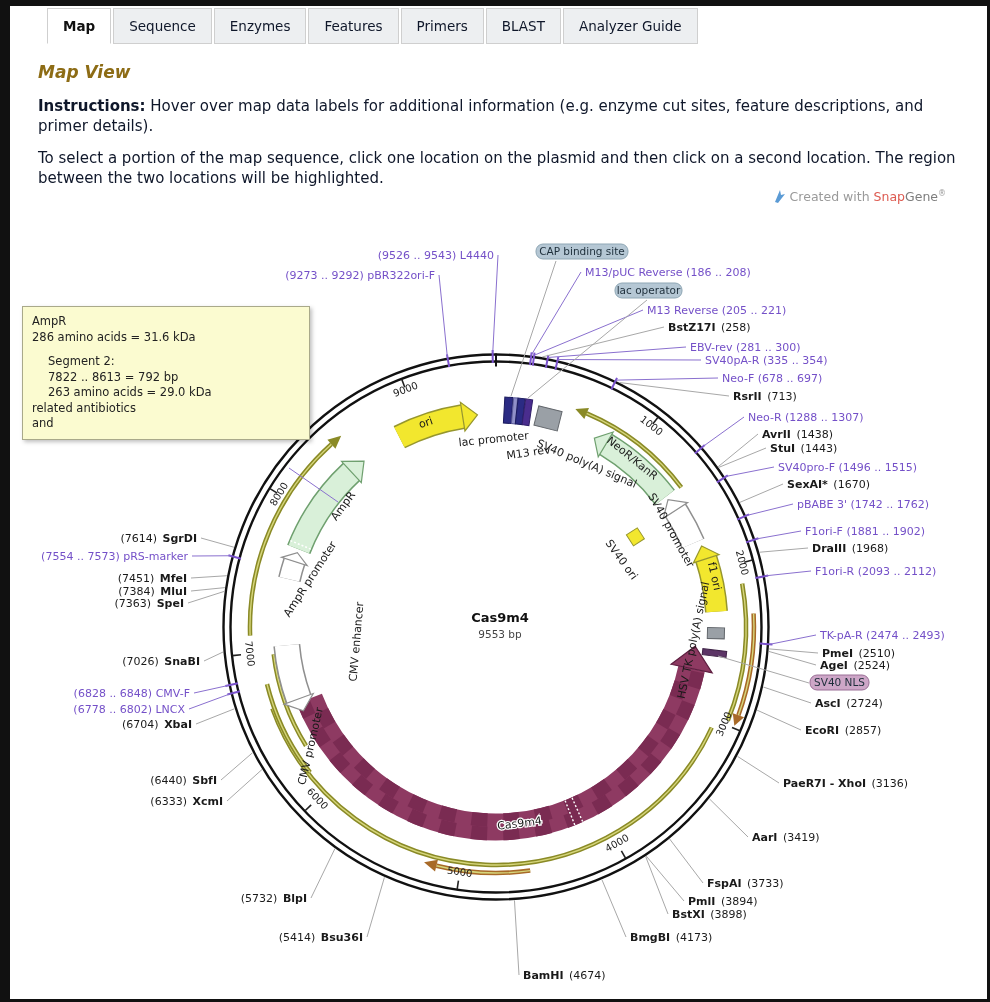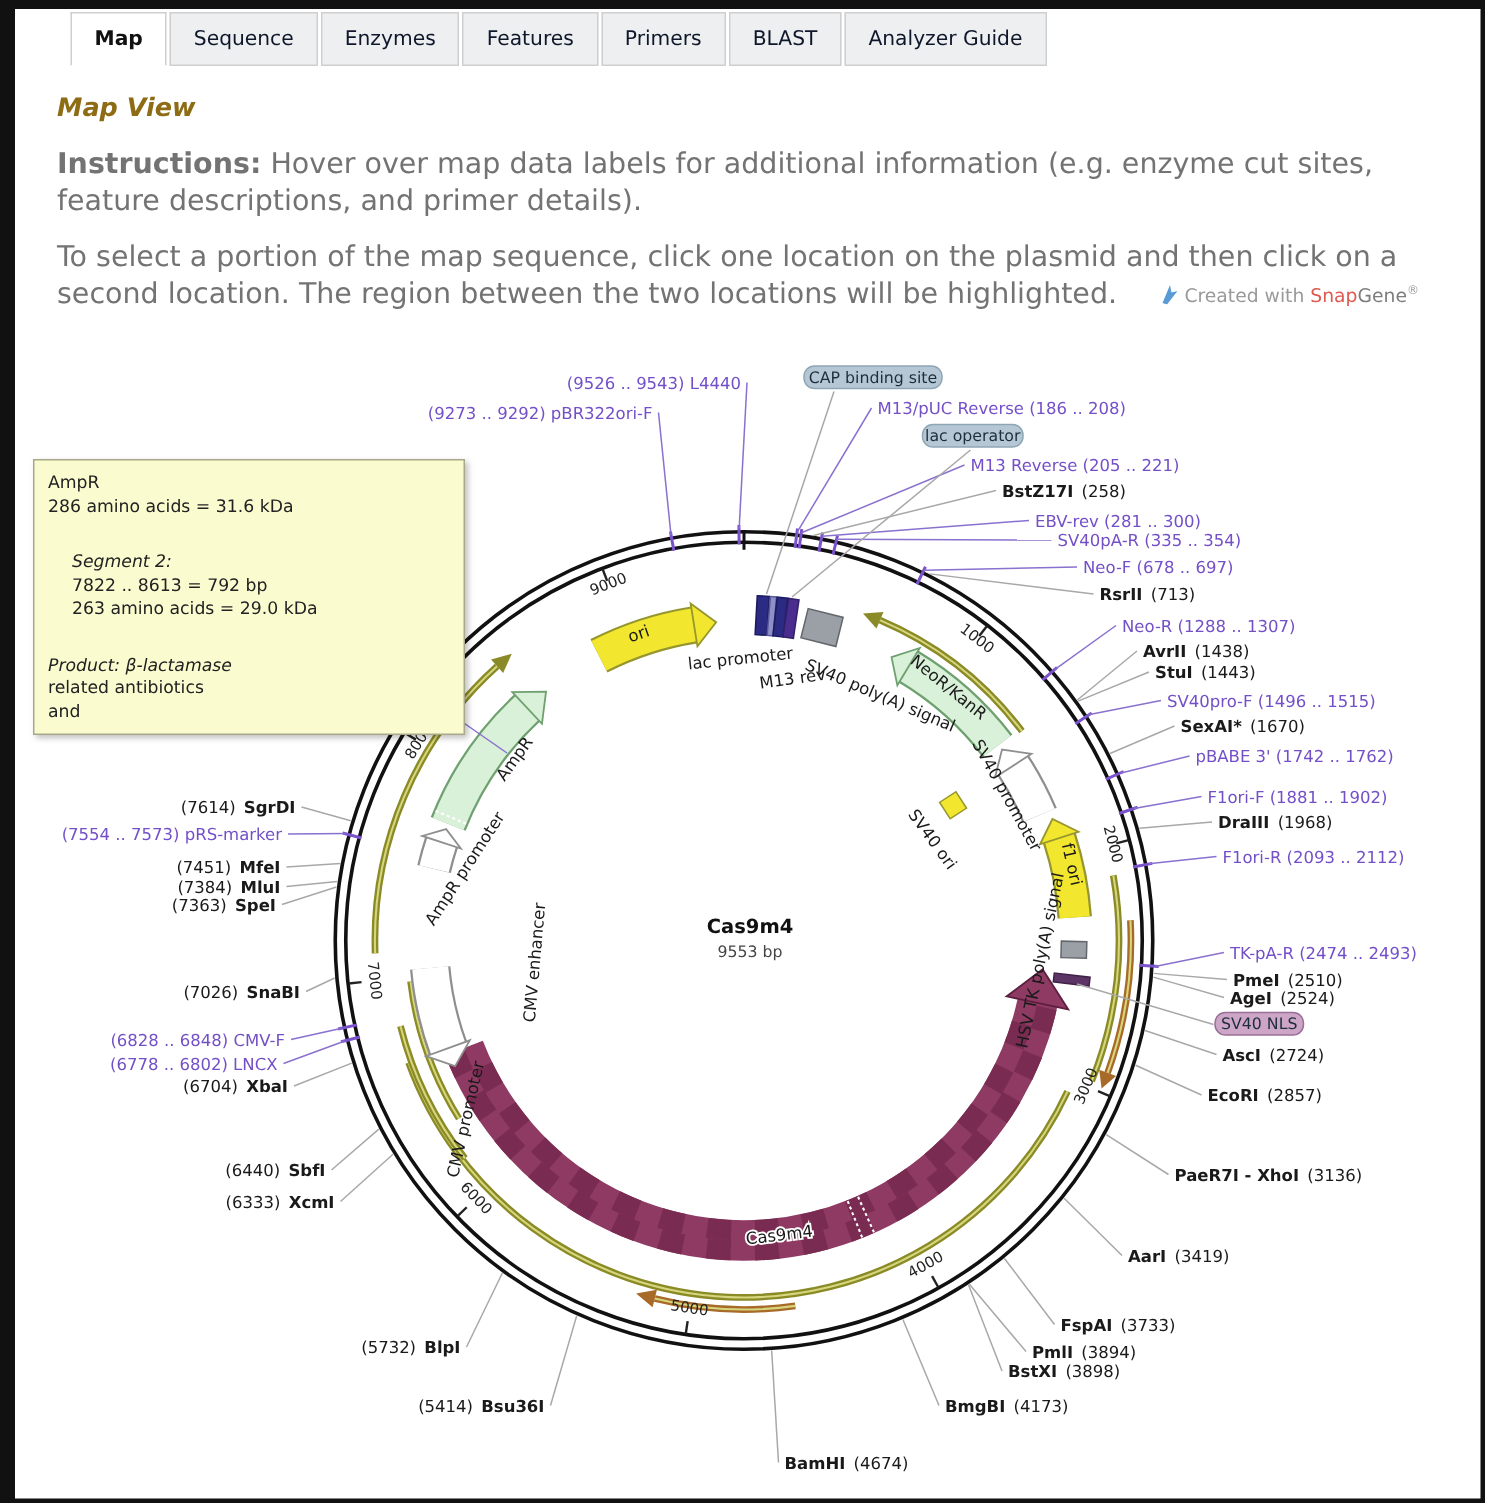--- a/index.html
+++ b/index.html
@@ -11,36 +11,36 @@
   .fr.t{left:0;top:0;width:990px;height:6px;}
   .fr.r{right:0;top:0;width:3px;height:1002px;}
   .fr.b{left:0;bottom:0;width:990px;height:3px;}
   
   #tabbar{position:absolute;left:47px;top:8px;display:flex;z-index:10;}
   .tab{height:34px;line-height:34px;padding:0 15px;margin-right:2px;background:#edeff1;
        border:1px solid #cfcfcf;color:#0f172a;font-size:13.5px;cursor:pointer;white-space:nowrap;}
   .tab.active{background:#fff;color:#111;font-weight:bold;border-bottom:1px solid #fff;}
   
   #map-view-title{position:absolute;left:38px;top:62px;font-size:17px;font-weight:bold;color:#8d6c15;z-index:10;font-style:italic;}
-  #instructions{position:absolute;left:38px;top:97px;width:928px;font-size:19px;color:#737373;line-height:1.3;z-index:10;}
+  #instructions{position:absolute;left:38px;top:97px;width:928px;font-size:15px;color:#0f172a;line-height:1.3;z-index:10;}
   #instructions .p1{margin-bottom:13px;}
   #instructions .p3{margin-top:2px;}
   .bold{font-weight:bold;}
   
   #credit{position:absolute;right:44px;top:189px;font-size:12.5px;color:#9a9a9a;z-index:10;cursor:pointer;}
   #credit .snap{color:#dd5a50;}
   #credit .gene{color:#7d7d7d;}
   #credit sup{font-size:8px;}
   #credit svg{vertical-align:-2px;margin-right:4px;}
   
   #tooltip{position:absolute;left:22px;top:306px;width:268px;background:#fbfbd0;border:1px solid #a9a98a;
            box-shadow:2px 2px 4px rgba(0,0,0,.25);padding:7px 9px;font-size:11.5px;color:#222;
            line-height:1.35;z-index:40;}
   .tt-indent{margin-left:16px;}
-  .tt-gap{margin-top:22px;font-style:italic;}
+  .tt-gap{margin-top:9px;}
   #map-svg{position:absolute;left:0;top:0;z-index:5;}
   text{font-family:"DejaVu Sans","Liberation Sans",sans-serif;}
 </style>
 </head>
 <body>
 
 <div id="page">
   <div class="fr l"></div>
   <div class="fr t"></div>
   <div class="fr r"></div>
@@ -68,21 +68,20 @@
         <path d="M2,12 L7,0 L8,5 L12,4 L5,13 Z" fill="#5b9bd5"></path>
       </svg><span>Created with</span> <span class="snap">Snap</span><span class="gene">Gene</span><sup>®</sup>
   </div>
 
   <div id="tooltip">
     <div>AmpR</div>
     <div>286 amino acids  =  31.6 kDa</div>
     <div class="tt-indent tt-gap">Segment 2:</div>
     <div class="tt-indent">7822 .. 8613  =  792 bp</div>
     <div class="tt-indent">263 amino acids  =  29.0 kDa</div>
-    <div class="tt-gap">Product: β-lactamase</div>
     <div>related antibiotics</div>
     <div>and</div>
   </div>
 
   <svg id="map-svg" width="990" height="1002" viewBox="0 0 990 1002">
       <path d="M681.3,487.4 A232,232 0 0 0 586.6,413.4" stroke="#8a8a26" stroke-width="4.5" fill="none"></path>
       <path d="M681.3,487.4 A232,232 0 0 0 586.6,413.4" stroke="#d6d67c" stroke-width="1.4" fill="none"></path>
       <polygon points="575.3486732515552,408.9913119776693 584.3052350385758,418.9659031197485 588.9940085804471,407.91984487831917" fill="#8a8a26" stroke="none" stroke-width="1.2"></polygon>
       <path d="M742.2,583.6 A250,250 0 0 1 727.8,720.7" stroke="#8a8a26" stroke-width="4.5" fill="none"></path>
       <path d="M742.2,583.6 A250,250 0 0 1 727.8,720.7" stroke="#d6d67c" stroke-width="1.4" fill="none"></path>

